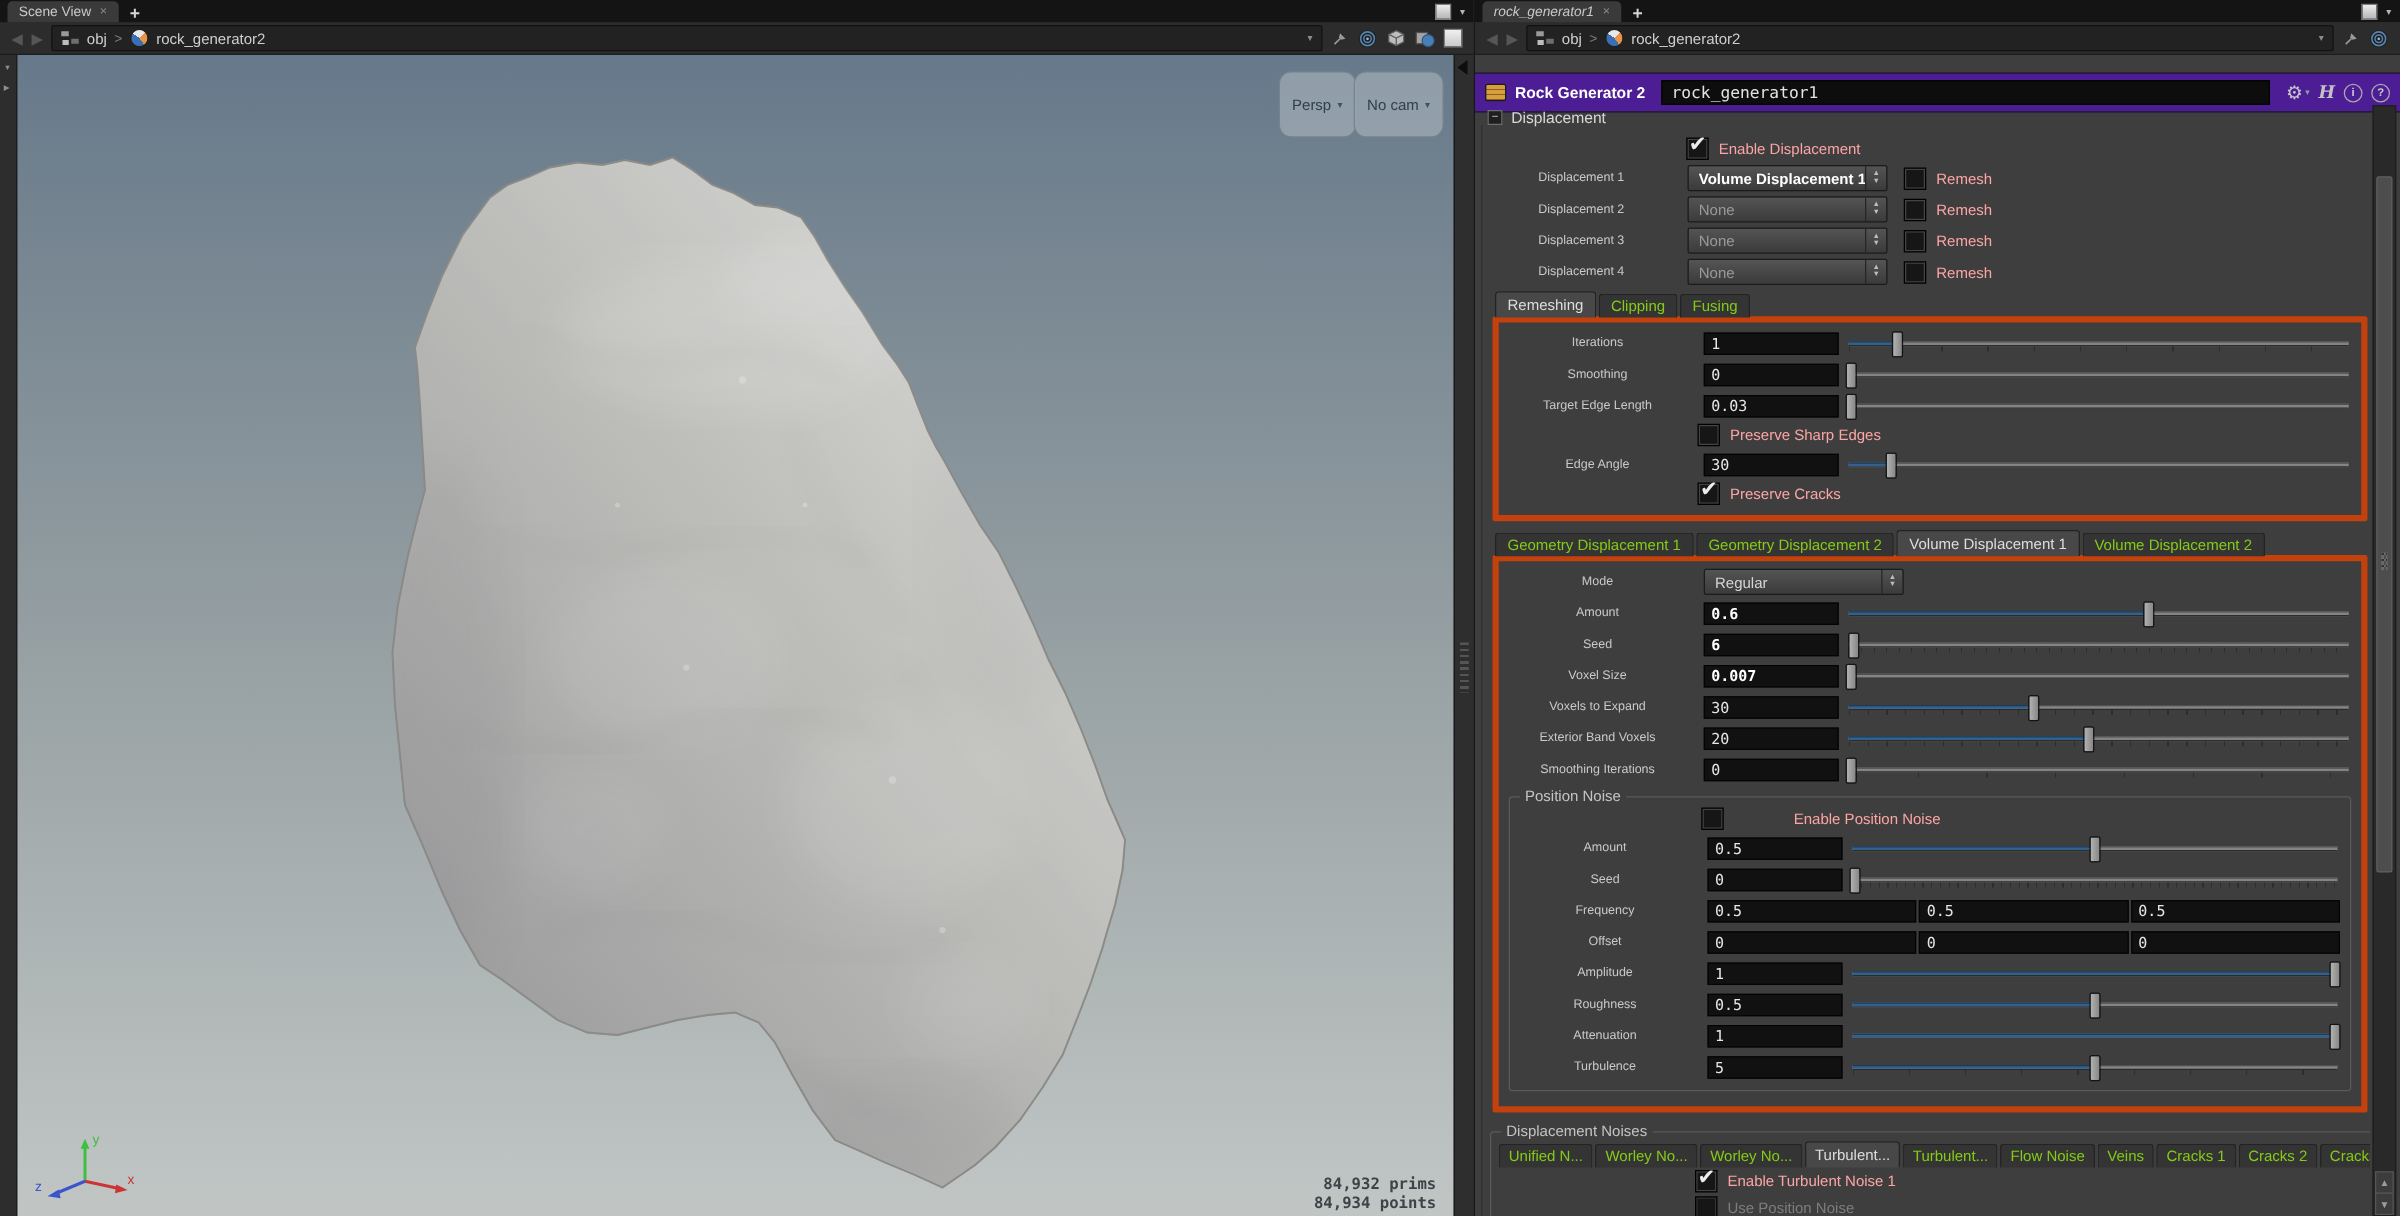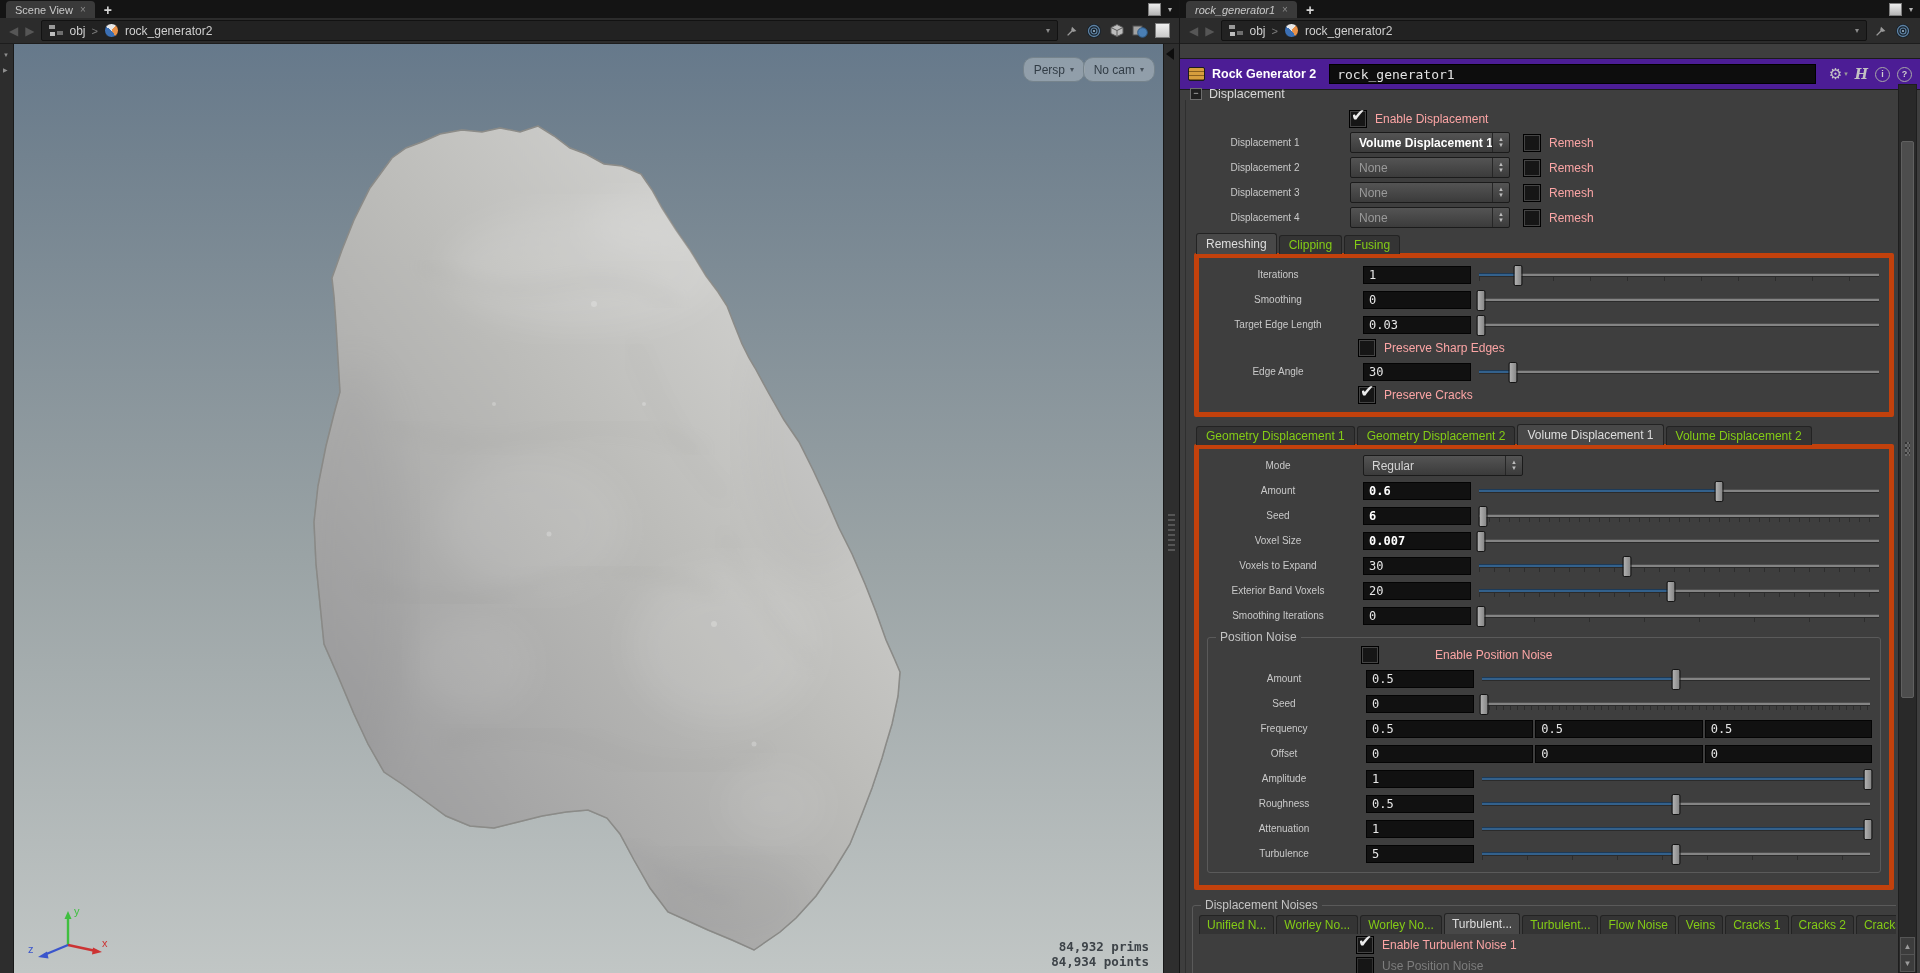--- a/index.html
+++ b/index.html
@@ -36,21 +36,21 @@
   
   .viewport{position:absolute;left:14px;top:44px;width:1149px;bottom:0;overflow:hidden;
     background:linear-gradient(180deg,#66798b 0%,#72828f 12%,#9aa3a5 55%,#c1c6c5 100%);}
   .left-strip{position:absolute;left:0;top:44px;width:14px;bottom:0;background:#2d2d2d;border-right:1px solid #191919;box-sizing:border-box;color:#8e8e8e;}
   .left-strip .t1{position:absolute;top:8px;left:3px;font-size:6px;}
   .left-strip .t2{position:absolute;top:22px;left:3px;font-size:6px;}
   .divider-strip{position:absolute;right:0;top:44px;width:16px;bottom:0;background:#2e2e2e;border-left:1px solid #191919;box-sizing:border-box;}
   .divider-strip .tri{position:absolute;top:4px;left:2px;width:0;height:0;border-top:6px solid transparent;border-bottom:6px solid transparent;border-right:8px solid #0d0d0d;}
   .divider-strip .grip{position:absolute;top:470px;left:4px;width:7px;height:40px;
     background:repeating-linear-gradient(180deg,#555 0 2px,transparent 2px 5px);}
-  .vp-pill{position:absolute;top:13px;height:19px;border-radius:10px;background:rgba(199,208,212,.42);border:1px solid #75838c;color:#323d46;font-size:12px;display:flex;align-items:center;gap:5px;padding:2px 10px;cursor:pointer;justify-content:center;}
+  .vp-pill{position:absolute;top:13px;height:19px;border-radius:10px;background:rgba(199,208,212,.42);border:1px solid #75838c;color:#323d46;font-size:12px;display:flex;align-items:center;gap:5px;padding:16px 10px;cursor:pointer;justify-content:center;}
   .vp-pill .caret{color:#45505a;}
   .vp-stats{position:absolute;right:14px;bottom:4px;text-align:right;font-family:"DejaVu Sans Mono",monospace;font-size:12.5px;line-height:15px;color:#3d4348;font-weight:bold;}
 
   
   .node-header{position:absolute;top:58px;left:0;right:0;height:32px;background:#4c1d95;display:flex;align-items:center;padding:0 8px;gap:7px;border-top:1px solid #1b1b1b;border-bottom:1px solid #1b1b1b;box-sizing:border-box;}
   .op-icon{width:15px;height:12px;border-radius:2px;flex:none;background:repeating-linear-gradient(180deg,#d79e3d 0 3px,#8a601f 3px 4px);border:1px solid #1c1c1c;}
   .node-type{color:#fff;font-size:12.5px;font-weight:bold;white-space:nowrap;}
   .node-name-field{flex:1;height:18px;background:#0d0d0d;border:1px solid #000;color:#e3e3e3;font-family:"DejaVu Sans Mono",monospace;font-size:13px;display:flex;align-items:center;padding:0 7px;margin:0 6px;}
   .hdr-ic{color:#c7c7c7;font-size:15px;display:flex;align-items:center;gap:2px;}
   .hdr-ic .caret{font-size:7px;color:#999;}

